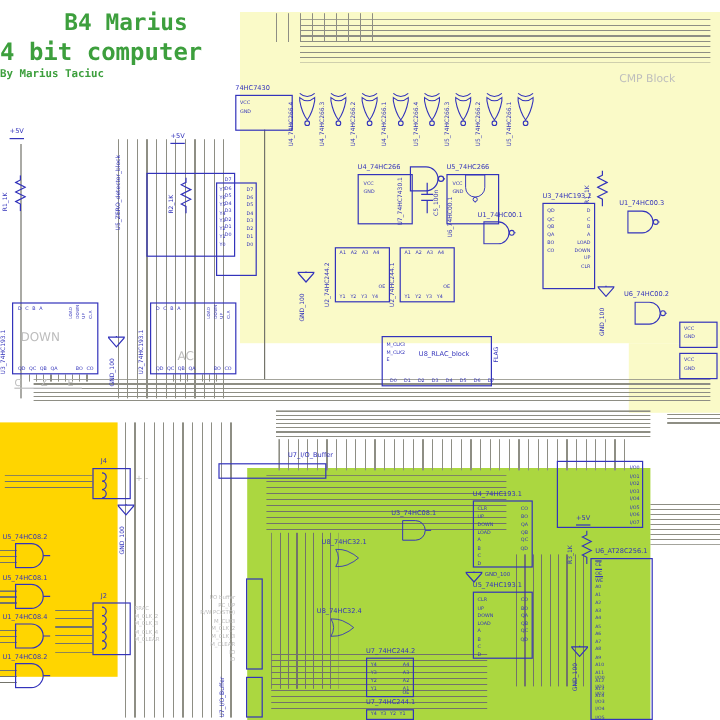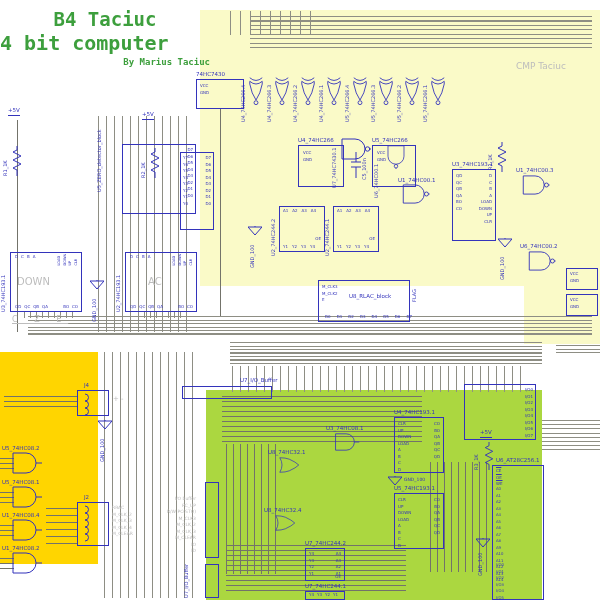--- a/index.html
+++ b/index.html
@@ -24,21 +24,21 @@
   .wire{position:absolute;background:var(--wire);}
   .bush{position:absolute;background:repeating-linear-gradient(to bottom,var(--busc) 0 1px,transparent 1px 3.5px);}
   .busv{position:absolute;background:repeating-linear-gradient(to right,var(--busc) 0 1px,transparent 1px 8px);}
   .p5v{position:absolute;color:var(--blue);font-size:5.5px;line-height:1;border-bottom:1px solid var(--blue);padding-bottom:1px;}
   svg.sym{position:absolute;stroke:var(--blue);fill:none;stroke-width:1;overflow:visible;}
   .ovl div{text-decoration:overline;}
   .title1{position:absolute;left:5px;top:8px;width:200px;text-align:center;color:var(--tgreen);
           font-family:"DejaVu Sans Mono",monospace;font-weight:bold;font-size:19px;}
   .title2{position:absolute;left:0;top:31px;width:210px;text-align:left;color:var(--tgreen);
           font-family:"DejaVu Sans Mono",monospace;font-weight:bold;font-size:20px;}
-  .byline{position:absolute;left:0;top:57px;width:210px;text-align:right;color:var(--tgreen);
+  .byline{position:absolute;left:0;top:57px;width:210px;text-align:left;color:var(--tgreen);
           font-family:"DejaVu Sans Mono",monospace;font-weight:bold;font-size:9px;}
 </style>
 </head>
 <body>
 
 <div id="c">
 
   <svg width="0" height="0" style="position:absolute">
     <defs>
       <symbol id="sym-nand" viewBox="0 0 30 22">
@@ -99,21 +99,21 @@
   <div class="bush" style="left:0;top:525px;width:14px;height:14px;background:repeating-linear-gradient(to bottom,var(--wire) 0 1px,transparent 1px 5px);"></div>
   <div class="bush" style="left:0;top:558px;width:14px;height:14px;background:repeating-linear-gradient(to bottom,var(--wire) 0 1px,transparent 1px 5px);"></div>
   <div class="bush" style="left:46px;top:508px;width:31px;height:36px;background:repeating-linear-gradient(to bottom,var(--wire) 0 1px,transparent 1px 7px);"></div>
   <div class="bush" style="left:222px;top:396px;width:200px;height:46px;background:repeating-linear-gradient(to bottom,var(--wire) 0 1px,transparent 1px 5px);"></div>
   <div class="busv" style="left:226px;top:444px;width:56px;height:130px;background:repeating-linear-gradient(to right,var(--wire) 0 1px,transparent 1px 7px);"></div>
   <div class="bush" style="left:226px;top:545px;width:180px;height:46px;background:repeating-linear-gradient(to bottom,var(--wire) 0 1px,transparent 1px 5px);"></div>
   <div class="busv" style="left:430px;top:462px;width:60px;height:110px;background:repeating-linear-gradient(to right,var(--wire) 0 1px,transparent 1px 7px);"></div>
   <div class="wire" style="left:17px;top:120px;width:1px;height:212px;"></div>
   <div class="wire" style="left:220px;top:108px;width:1px;height:208px;"></div>
 
-  <div class="title1">B4 Taciuc</div>
+  <div class="title1">B4 Marius</div>
   <div class="title2">4 bit computer</div>
   <div class="byline">By Marius Taciuc</div>
 
   <span class="p5v" style="left:8px;top:108px;">+5V</span>
   <svg class="sym" style="left:12px;top:146px;" width="10" height="30">
       <use href="#sym-res"></use>
     </svg>
   <span class="vlbl" style="left:3px;top:146px;height:30px;">R1_1K</span>
 
   <span class="vlbl" style="left:97px;top:90px;height:102px;">U5_ZERO_detector_block</span>
@@ -199,21 +199,21 @@
         <span>C</span>
         <span>B</span>
         <span>A</span>
       </div>
     <div class="ctrls" style="top:1px;right:3px;">
         <span>LOAD</span>
         <span>DOWN</span>
         <span>UP</span>
         <span>CLR</span>
       </div>
-    <div class="gtxt" style="left:22px;top:24px;font-size:10px;">AC</div>
+    <div class="gtxt" style="left:22px;top:40px;font-size:10px;">AC</div>
     <div class="pins" style="bottom:2px;left:4px;">
         <span>QD</span>
         <span>QC</span>
         <span>QB</span>
         <span>QA</span>
       </div>
     <div class="pins" style="bottom:2px;right:3px;">
         <span>BO</span>
         <span>CO</span>
       </div>
@@ -253,21 +253,21 @@
     </svg>
   <span class="vlbl" style="left:397px;top:66px;height:56px;">U5_74HC266.2</span>
   <svg class="sym" style="left:404px;top:74px;" width="16" height="36">
       <use href="#sym-xnor-d"></use>
     </svg>
   <span class="vlbl" style="left:423px;top:66px;height:56px;">U5_74HC266.1</span>
   <svg class="sym" style="left:430px;top:74px;" width="16" height="36">
       <use href="#sym-xnor-d"></use>
     </svg>
 
-  <div class="gtxt" style="left:516px;top:62px;font-size:9px;">CMP Taciuc</div>
+  <div class="gtxt" style="left:516px;top:62px;font-size:9px;">CMP Block</div>
 
   <span class="lbl" style="left:298px;top:138px;">U4_74HC266</span>
   <div class="chip" style="left:298px;top:145px;width:46px;height:42px;">
     <div class="colp" style="top:4px;left:4px;">
         <div>VCC</div>
         <div>GND</div>
       </div>
   </div>
   <svg class="sym" style="left:350px;top:152px;" width="12" height="26">
       <use href="#sym-cap"></use>

